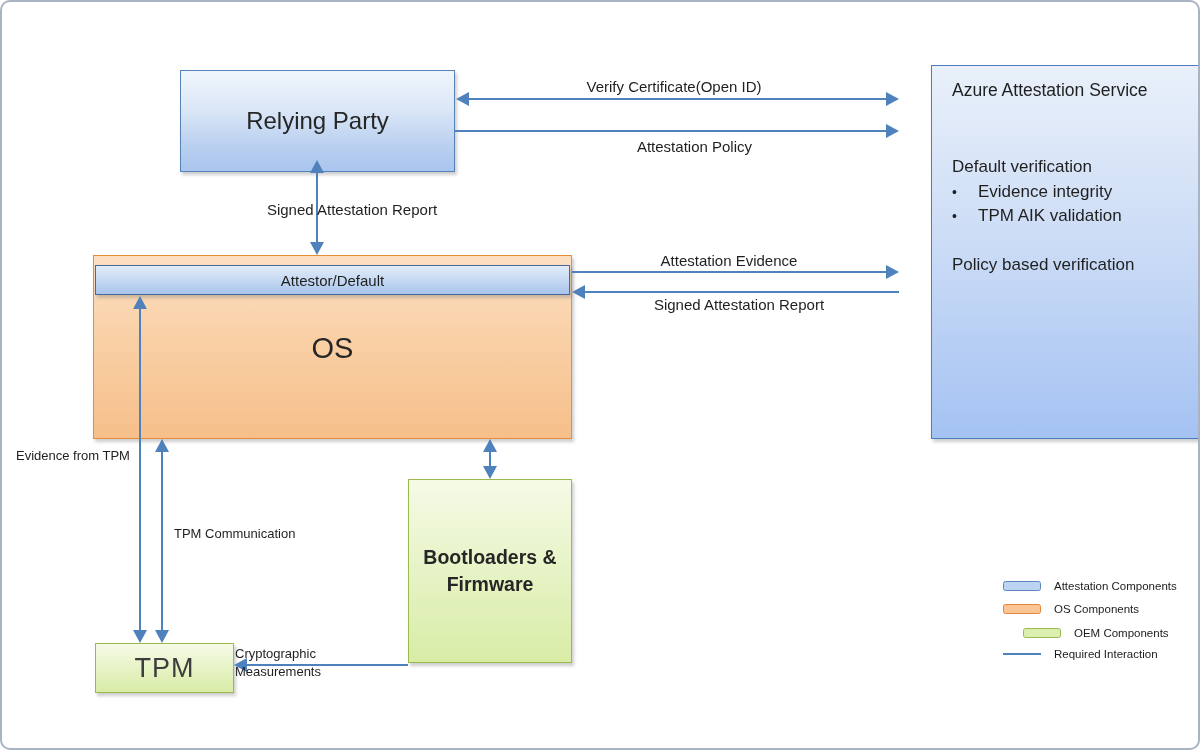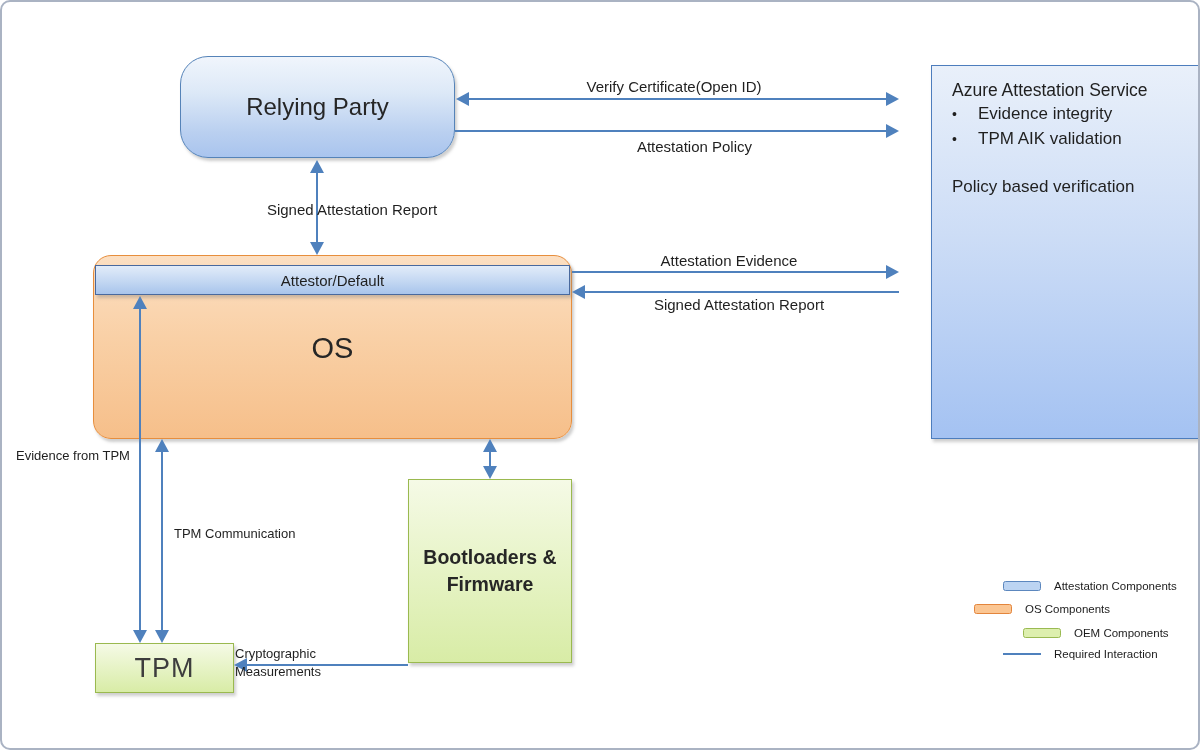--- a/index.html
+++ b/index.html
@@ -38,40 +38,41 @@
   .legend-label{font-size:11.5px;color:#1c1c1c;white-space:nowrap;}
   .sw-blue{background:#bcd4f2;border:1.2px solid #5c87be;}
   .sw-orange{background:#fbc693;border:1.2px solid #e3853c;}
   .sw-green{background:#ddefae;border:1.2px solid #9aba52;}
 </style>
 </head>
 <body>
 
 <div class="canvas">
 
-  <div class="box blue-grad shadow flex-center" style="left:178px;top:54px;width:275px;height:102px;border-radius:28px;">
+  <div class="box blue-grad shadow flex-center" style="left:178px;top:68px;width:275px;height:102px;">
     <span style="font-size:24px;color:#262626;">Relying Party</span>
   </div>
 
   <div class="box azure-grad shadow" style="left:897px;top:63px;width:277px;height:374px;">
     <div class="azure-body">
       <div class="azure-title">Azure Attestation Service</div>
+      <div class="azure-head1">Default verification</div>
       <div class="azure-bullet">
         <span class="bullet-mark">•</span>
         <span>Evidence integrity</span>
       </div>
       <div class="azure-bullet">
         <span class="bullet-mark">•</span>
         <span>TPM AIK validation</span>
       </div>
       <div class="azure-head2">Policy based verification</div>
     </div>
   </div>
 
-  <div class="box os-grad shadow" style="left:91px;top:253px;width:479px;height:184px;border-radius:18px;">
+  <div class="box os-grad shadow" style="left:91px;top:253px;width:479px;height:184px;">
     <div class="c" style="position:absolute;left:0;top:76px;width:100%;font-size:29px;color:#262626;">OS</div>
   </div>
 
   <div class="box bar-grad shadow flex-center" style="left:93px;top:263px;width:475px;height:30px;">
     <span style="font-size:15px;color:#1f1f1f;">Attestor/Default</span>
   </div>
 
   <div class="box oem-grad shadow flex-center" style="left:406px;top:477px;width:164px;height:184px;font-weight:bold;">
     <span class="c" style="font-size:19.5px;line-height:27px;color:#262626;width:140px;">Bootloaders &amp; Firmware</span>
   </div>
@@ -120,21 +121,21 @@
   <div class="ah ah-left" style="left:232px;top:656px;"></div>
   <div class="lbl" style="left:233px;top:643px;font-size:13px;line-height:18px;">
     <div>Cryptographic</div>
     <div>Measurements</div>
   </div>
 
   <div class="legend-row" style="left:1001px;top:576px;">
     <span class="legend-swatch sw-blue"></span>
     <span class="legend-label">Attestation Components</span>
   </div>
-  <div class="legend-row" style="left:972px;top:599px;justify-content:flex-end;">
+  <div class="legend-row" style="left:1001px;top:599px;justify-content:flex-end;">
     <span class="legend-swatch sw-orange"></span>
     <span class="legend-label">OS Components</span>
   </div>
   <div class="legend-row" style="left:1001px;top:623px;margin-left:20px;">
     <span class="legend-swatch sw-green"></span>
     <span class="legend-label">OEM Components</span>
   </div>
   <div class="legend-row" style="left:1001px;top:644px;">
     <span class="legend-line"></span>
     <span class="legend-label">Required Interaction</span>

